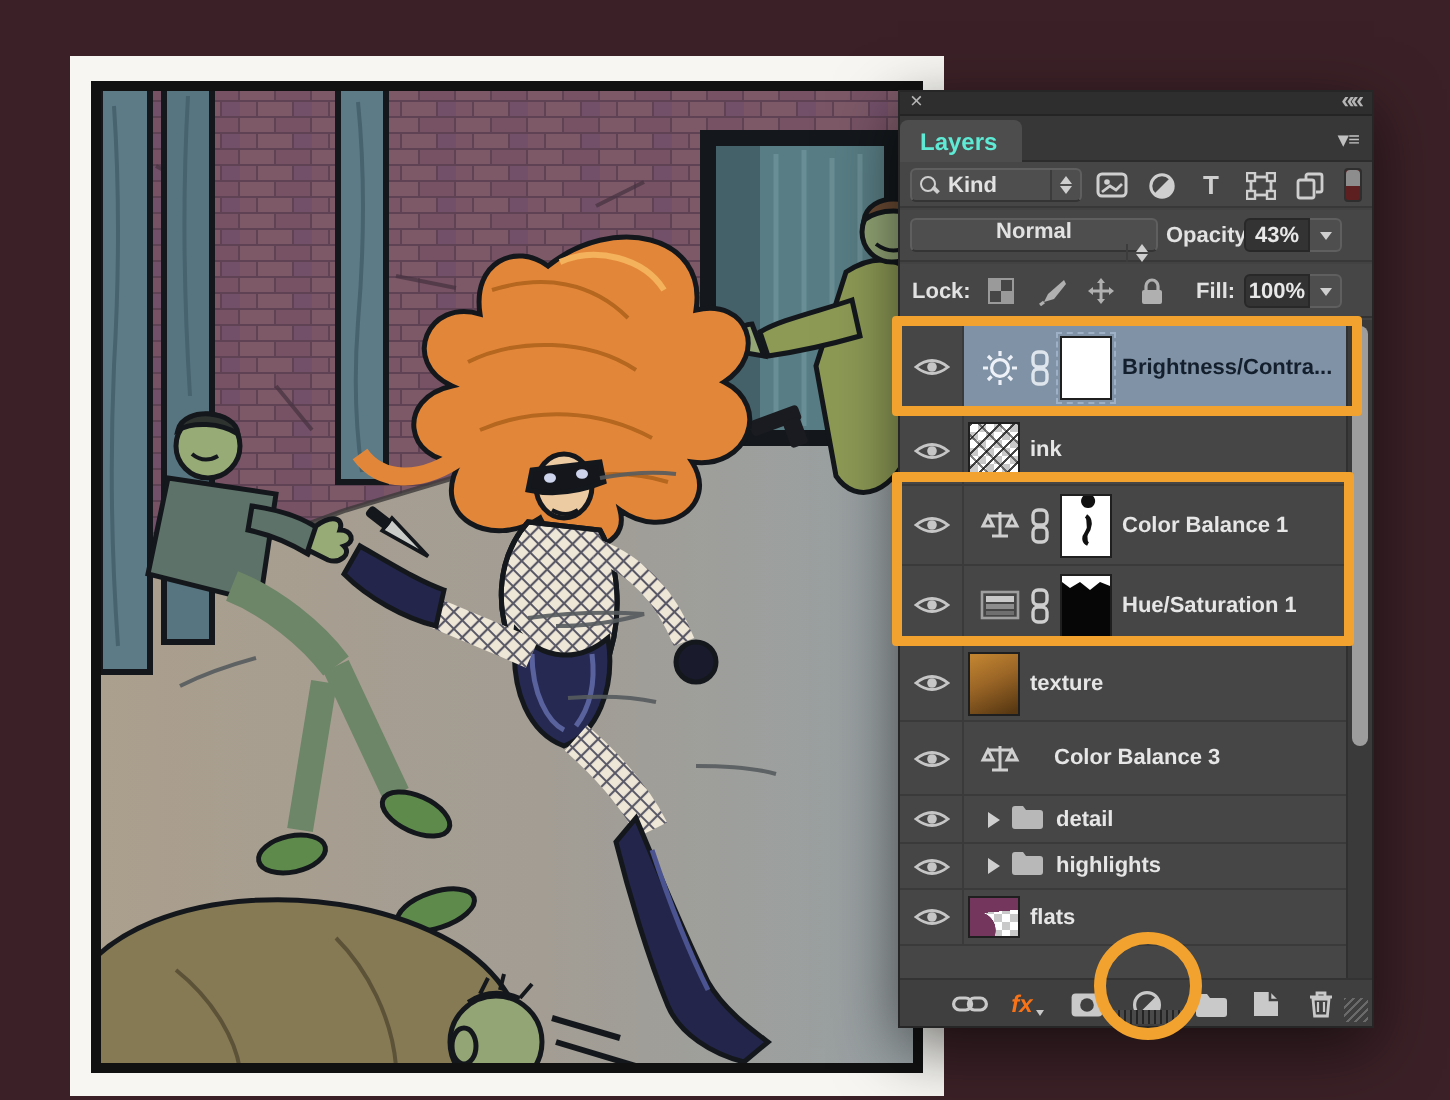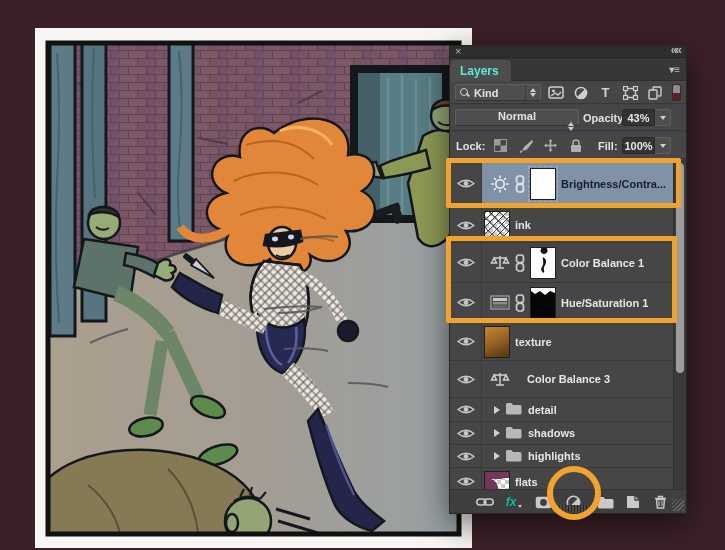--- a/index.html
+++ b/index.html
@@ -93,21 +93,21 @@
       radial-gradient(circle at 15% 85%, #74365c 0 35%, transparent 36%),
       linear-gradient(175deg, #74365c 0 38%, transparent 38%); }
   .tri { width:0; height:0; border-top:4px solid transparent; border-bottom:4px solid transparent; border-left:6px solid #cfcfcf; flex:none; margin-left:4px; }
   .folder-icon { flex:none; }
 
   .scrollbar { position:absolute; right:0; top:114px; bottom:24px; width:13px; background:#3a3a3a; border-left:1px solid #303030; }
   .scroll-thumb { position:absolute; left:2px; right:2px; top:3px; height:210px; background:#9d9d9d; border-radius:5px; }
 
   .bottom-bar { position:absolute; left:0; bottom:0; right:0; height:24px; background:#3f3f3f; border-top:1px solid #333; display:flex; align-items:center; }
   .bicon { position:absolute; top:0; height:24px; display:flex; align-items:center; justify-content:center; color:#c9c9c9; }
-  .fx-label { font-style:italic; font-size:12px; color:#14b8a6; font-weight:bold; }
+  .fx-label { font-style:italic; font-size:12px; color:#f97316; font-weight:bold; }
   .mini-dn { width:0; height:0; border-left:2.5px solid transparent; border-right:2.5px solid transparent; border-top:3.5px solid #c9c9c9; margin-left:2px; align-self:flex-end; margin-bottom:6px; }
   .grip { position:absolute; right:2px; bottom:2px; width:12px; height:12px;
     background:repeating-linear-gradient(135deg,#6a6a6a 0 1px,transparent 1px 3px); }
   .ticks { position:absolute; left:556px; top:505px; width:37px; height:7px;
     background:repeating-linear-gradient(90deg,#242424 0 1px,#4a4a4a 1px 3px); }
 
   
   .hl-box { position:absolute; border:5px solid #f2a22e; border-radius:2px; pointer-events:none; }
   .hl-box1 { left:446px; top:158px; width:235px; height:50px; }
   .hl-box2 { left:446px; top:236px; width:231px; height:87px; }
@@ -510,37 +510,20 @@
         <span class="tri"></span>
         <span class="folder-icon">
           <svg width="18" height="13">
               <path d="M1 2.5 a1.5 1.5 0 0 1 1.5-1.5 h4 l1.5 2 h7 a1.5 1.5 0 0 1 1.5 1.5 v6.5 a1.5 1.5 0 0 1-1.5 1.5 h-12.5 a1.5 1.5 0 0 1-1.5-1.5 Z" fill="#b8b8b8"></path>
             </svg>
         </span>
         <span class="row-label">detail</span>
       </div>
     </div>
 
-    <div class="layer-row" style="height:23px;">
-      <div class="eye-cell">
-        <svg width="18" height="11">
-            <path d="M1 5.5 Q9 -1 17 5.5 Q9 12 1 5.5 Z" fill="none" stroke="#c6c6c6" stroke-width="1.4"></path>
-            <circle cx="9" cy="5.5" r="2.4" fill="#c6c6c6"></circle>
-          </svg>
-      </div>
-      <div class="row-body">
-        <span class="tri"></span>
-        <span class="folder-icon">
-          <svg width="18" height="13">
-              <path d="M1 2.5 a1.5 1.5 0 0 1 1.5-1.5 h4 l1.5 2 h7 a1.5 1.5 0 0 1 1.5 1.5 v6.5 a1.5 1.5 0 0 1-1.5 1.5 h-12.5 a1.5 1.5 0 0 1-1.5-1.5 Z" fill="#b8b8b8"></path>
-            </svg>
-        </span>
-        <span class="row-label">shadows</span>
-      </div>
-    </div>
 
     <div class="layer-row" style="height:23px;">
       <div class="eye-cell">
         <svg width="18" height="11">
             <path d="M1 5.5 Q9 -1 17 5.5 Q9 12 1 5.5 Z" fill="none" stroke="#c6c6c6" stroke-width="1.4"></path>
             <circle cx="9" cy="5.5" r="2.4" fill="#c6c6c6"></circle>
           </svg>
       </div>
       <div class="row-body">
         <span class="tri"></span>

